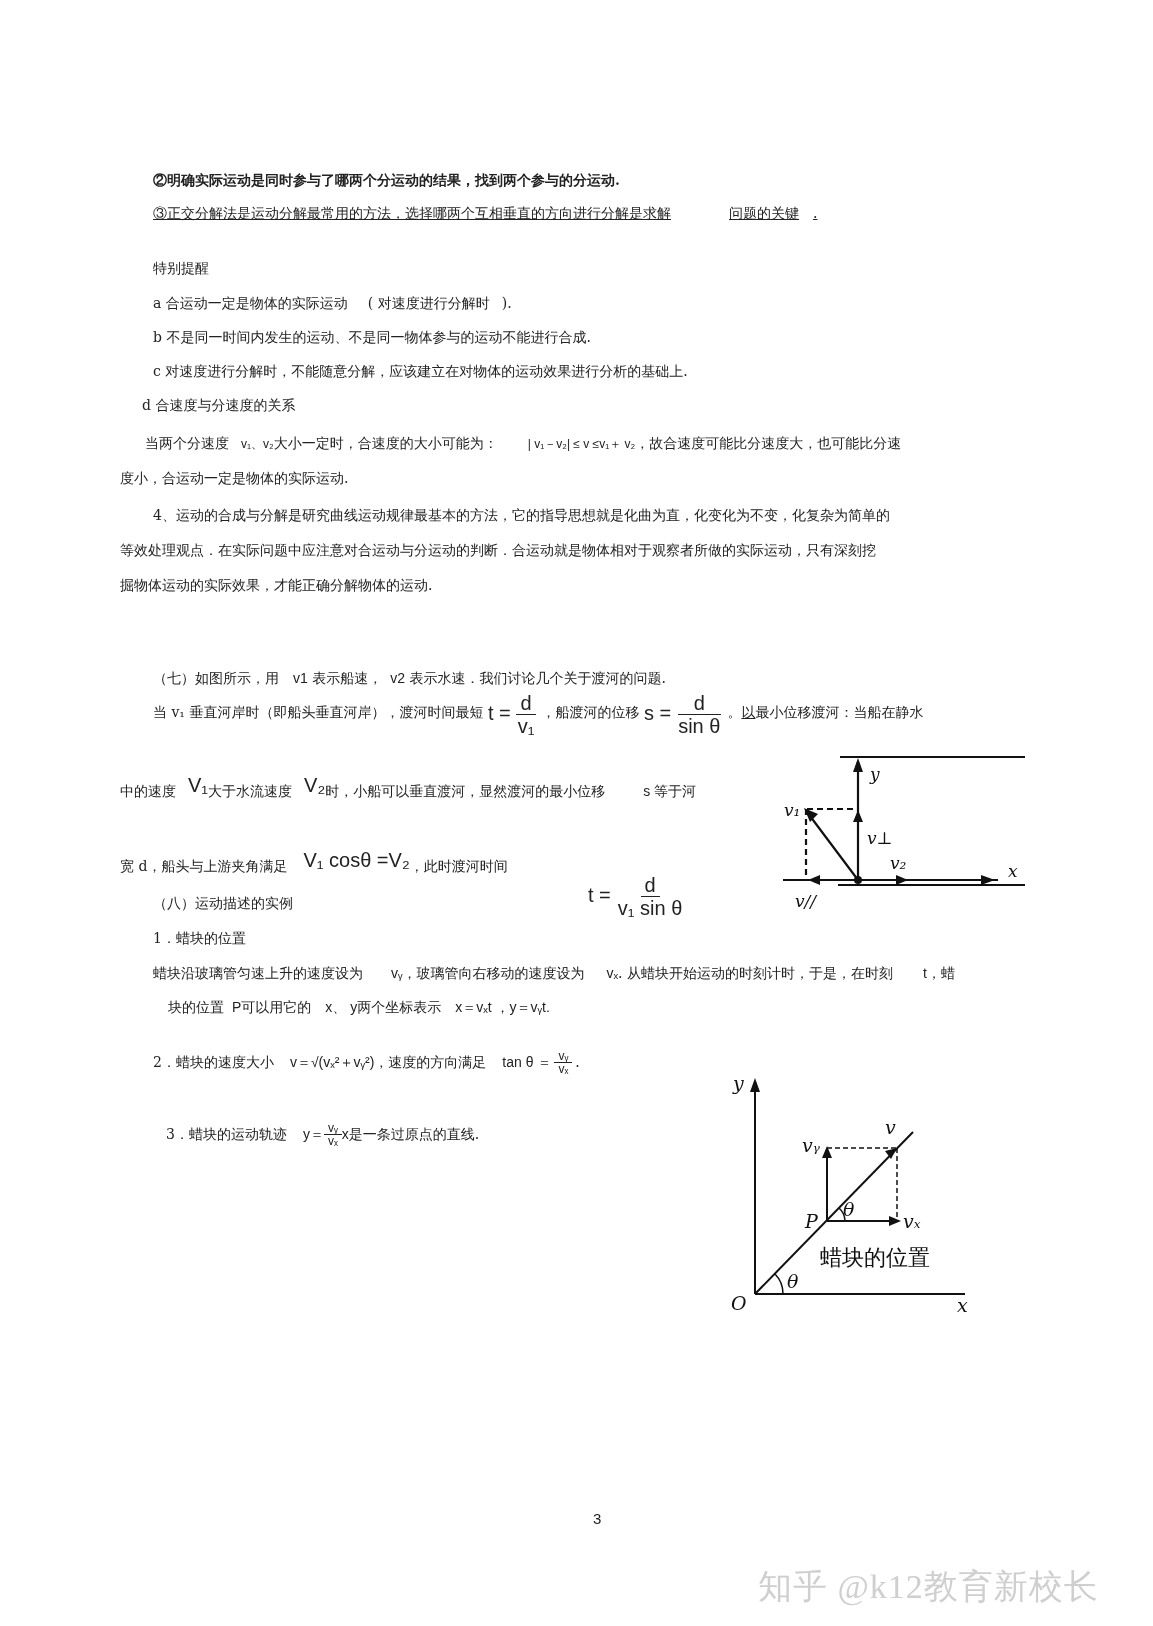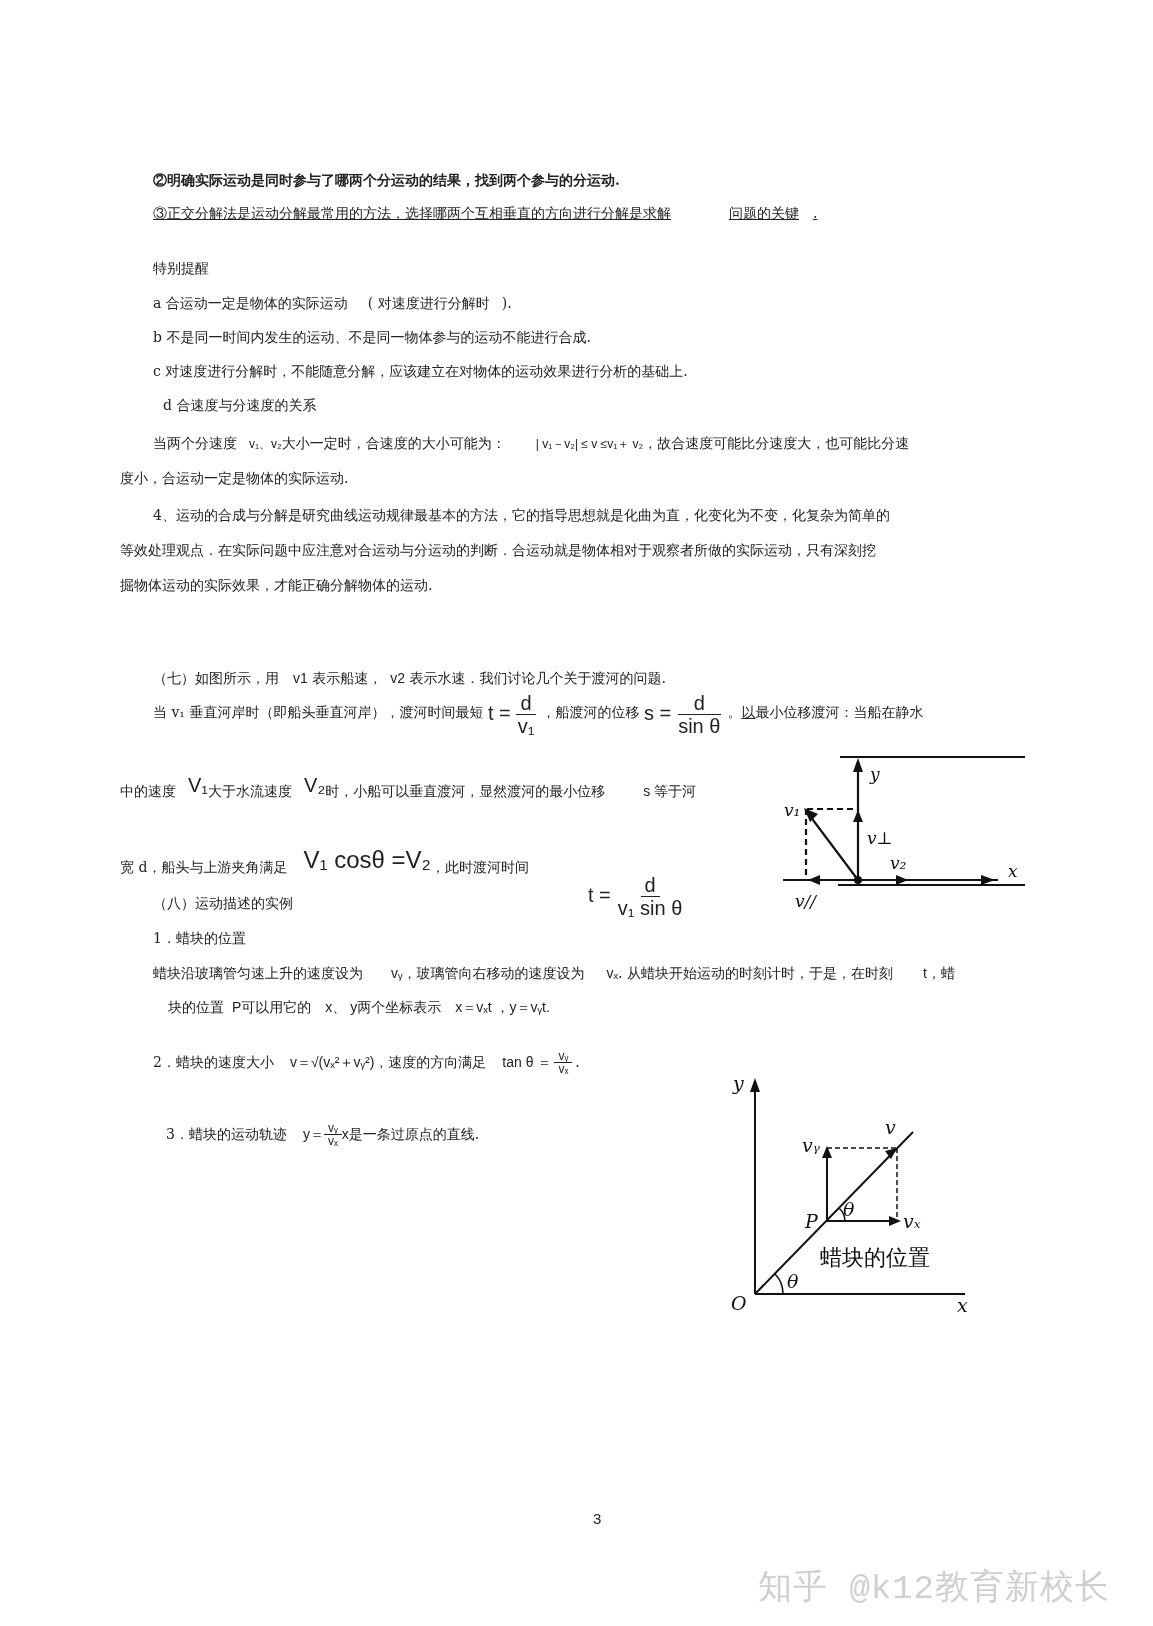--- a/index.html
+++ b/index.html
@@ -7,40 +7,40 @@
          font-family:"DejaVu Serif", serif; color:#222; font-size:14px; }
   .ln { position:absolute; white-space:nowrap; line-height:20px; }
   .sans { font-family:"Liberation Sans", sans-serif; }
   .f { font-family:"Liberation Sans", sans-serif; display:inline-block; vertical-align:middle; text-align:center; }
   .frac { display:inline-flex; flex-direction:column; align-items:center; vertical-align:middle; margin:0 3px; }
   .frac .num { border-bottom:1.5px solid #222; padding:0 4px; line-height:1.05; }
   .frac .den { line-height:1.1; padding:0 4px; }
   .big { font-size:20px; }
   .gap { display:inline-block; }
   .diagram { position:absolute; }
-  .wm { position:absolute; color:#cfcfcf; font-family:Liberation Mono, monospace; font-size:34px; letter-spacing:1px; }
+  .wm { position:absolute; color:#cfcfcf; font-family:Liberation Serif, serif; font-size:34px; letter-spacing:1px; }
   .pnum { position:absolute; font-family:"Liberation Sans", sans-serif; font-size:15px; }
   .ul { text-decoration:underline; }
 </style>
 </head>
 <body>
 
 <div class="ln" style="left:153px;top:170px;font-weight:bold;">②明确实际运动是同时参与了哪两个分运动的结果，找到两个参与的分运动.</div>
 <div class="ln" style="left:153px;top:203px;text-decoration:underline;">
   <span>③正交分解法是运动分解最常用的方法，选择哪两个互相垂直的方向进行分解是求解</span><span class="gap" style="width:58px"></span><span>问题的关键</span><span class="gap" style="width:14px"></span><span>.</span>
 </div>
 
 <div class="ln" style="left:153px;top:258px;">特别提醒</div>
 <div class="ln" style="left:153px;top:293px;">
   <span>a 合运动一定是物体的实际运动</span><span class="gap" style="width:20px"></span><span>( 对速度进行分解时</span><span class="gap" style="width:12px"></span><span>).</span>
 </div>
 <div class="ln" style="left:153px;top:327px;">b 不是同一时间内发生的运动、不是同一物体参与的运动不能进行合成.</div>
 <div class="ln" style="left:153px;top:361px;">c 对速度进行分解时，不能随意分解，应该建立在对物体的运动效果进行分析的基础上.</div>
-<div class="ln" style="left:163px;top:395px;">d 合速度与分速度的关系</div>
-<div class="ln" style="left:153px;top:433px;">
+<div class="ln" style="left:142px;top:395px;">d 合速度与分速度的关系</div>
+<div class="ln" style="left:145px;top:433px;">
   <span>当两个分速度</span><span class="gap" style="width:12px"></span><span class="sans" style="font-size:12px">v₁、v₂</span><span>大小一定时，合速度的大小可能为：</span><span class="gap" style="width:30px"></span><span class="sans" style="font-size:12px">| v₁－v₂| ≤ v ≤v₁＋ v₂</span><span>，故合速度可能比分速度大，也可能比分速</span>
 </div>
 <div class="ln" style="left:120px;top:468px;">度小，合运动一定是物体的实际运动.</div>
 
 <div class="ln" style="left:153px;top:505px;">4、运动的合成与分解是研究曲线运动规律最基本的方法，它的指导思想就是化曲为直，化变化为不变，化复杂为简单的</div>
 <div class="ln" style="left:120px;top:540px;">等效处理观点．在实际问题中应注意对合运动与分运动的判断．合运动就是物体相对于观察者所做的实际运动，只有深刻挖</div>
 <div class="ln" style="left:120px;top:575px;">掘物体运动的实际效果，才能正确分解物体的运动.</div>
 
 <div class="ln" style="left:153px;top:668px;">
   <span>（七）如图所示，用</span><span class="gap" style="width:14px"></span><span class="sans">v1</span> <span>表示船速，</span><span class="gap" style="width:8px"></span><span class="sans">v2</span> <span>表示水速．我们讨论几个关于渡河的问题.</span>
@@ -60,21 +60,21 @@
         <span class="den">sin θ</span>
       </span>
   </span><span>。</span><span class="ul">以</span><span>最小位移渡河：当船在静水</span>
 </div>
 
 <div class="ln" style="left:120px;top:775px;">
   <span>中的速度</span><span class="gap" style="width:12px"></span><span class="sans" style="font-size:20px;vertical-align:4px">V₁</span><span>大于水流速度</span><span class="gap" style="width:12px"></span><span class="sans" style="font-size:20px;vertical-align:4px">V₂</span><span>时，小船可以垂直渡河，显然渡河的最小位移</span><span class="gap" style="width:38px"></span><span class="sans">s 等于河</span>
 </div>
 
 <div class="ln" style="left:120px;top:850px;">
-  <span>宽 d，船头与上游夹角满足</span><span class="gap" style="width:16px"></span><span class="sans" style="font-size:24px;vertical-align:4px">V₁ cosθ =V₂</span><span>，此时渡河时间</span>
+  <span>宽 d，船头与上游夹角满足</span><span class="gap" style="width:16px"></span><span class="sans" style="font-size:20px;vertical-align:4px">V₁ cosθ =V₂</span><span>，此时渡河时间</span>
 </div>
 
 <div class="ln" style="left:588px;top:870px;line-height:48px;">
   <span class="f big">
     <span>t =</span><span class="frac">
         <span class="num">d</span>
         <span class="den">v₁ sin θ</span>
       </span>
   </span>
 </div>

